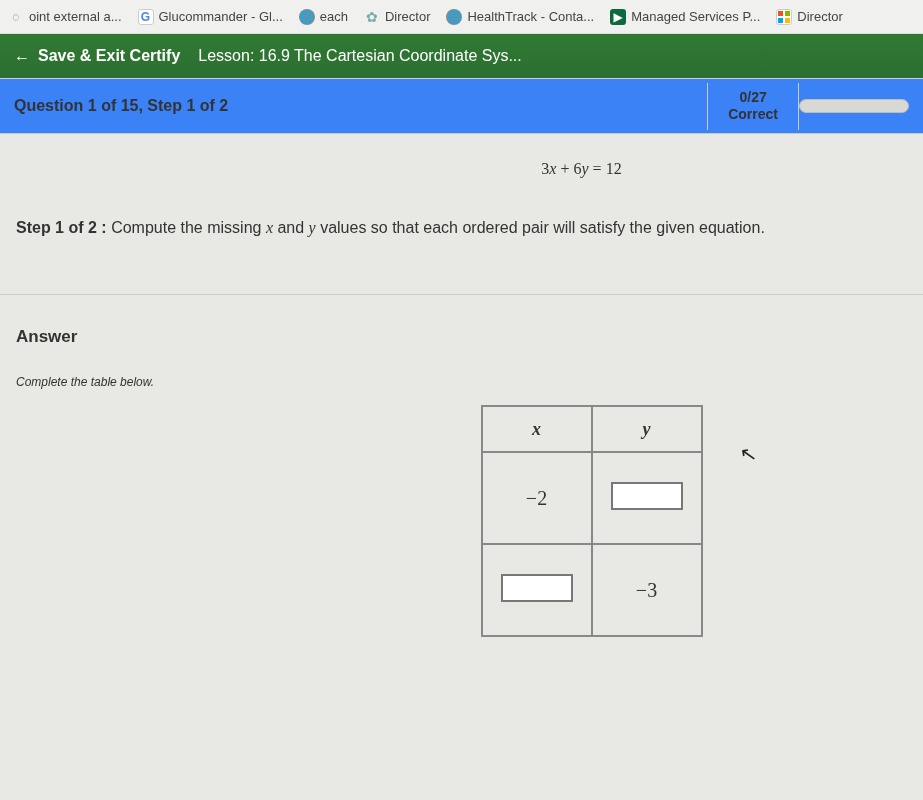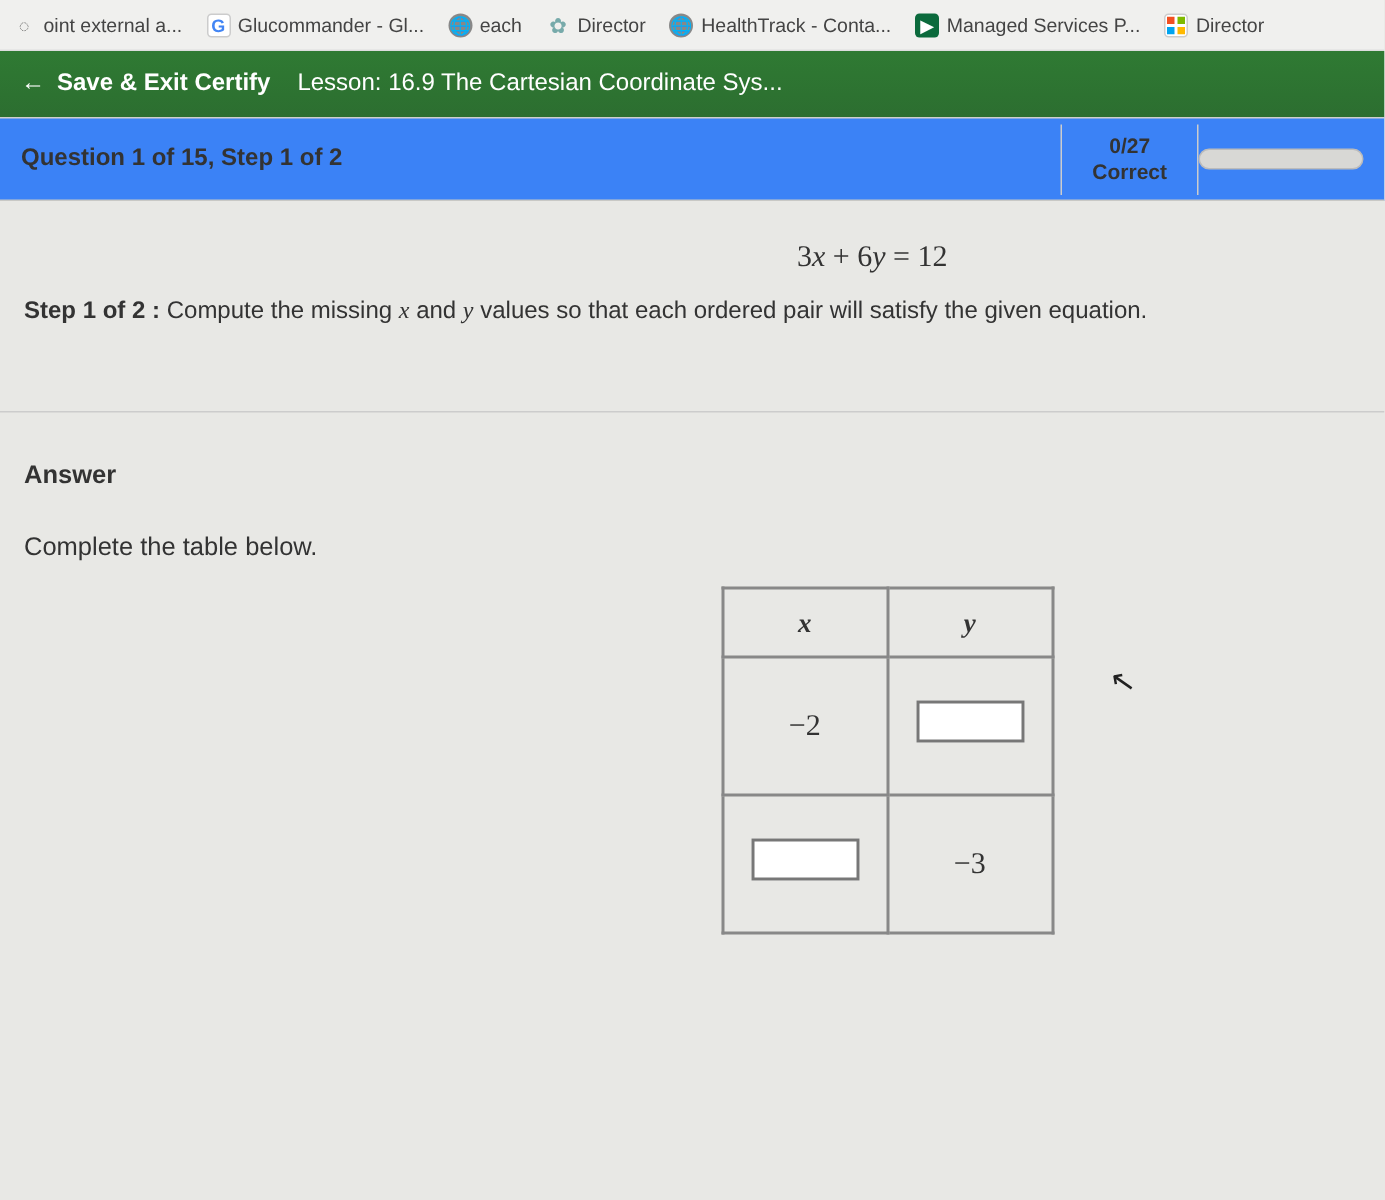--- a/index.html
+++ b/index.html
@@ -56,29 +56,29 @@
       font-size: 16px;
       color: #333;
     }
     .q-title { font-weight: 700; }
     .score-wrap { display:flex; align-items:center; }
     .score-box { text-align:center; font-size:14px; line-height:1.25; font-weight:600; color:#333; border-left:1px solid #ccc; border-right:1px solid #ccc; padding: 6px 20px;}
     .progress-track { width: 110px; height: 14px; background:#d8d8d5; border:1px solid #bbb; border-radius:7px;}
 
     .content { padding: 20px 16px 12px 16px; font-size: 16px; color:#333; }
     .content p { margin-bottom: 18px; line-height: 1.5; }
-    .equation { text-align:center; font-family: Georgia, 'Times New Roman', serif; font-style: italic; font-size: 20px; margin: 6px 0 13px 0; padding-left:240px;}
+    .equation { text-align:center; font-family: Georgia, 'Times New Roman', serif; font-style: italic; font-size: 16px; margin: 6px 0 38px 0; padding-left:240px;}
     .equation .num, .equation .eq { font-style: normal; }
 
     .step-line { margin-top: 6px; }
     .step-line .bold { font-weight:700; }
 
     .answer-section { border-top: 1px solid #ccc; margin-top: 24px; padding: 32px 16px 0 16px; }
     .answer-heading { font-weight:700; font-size:17px; margin-bottom: 28px; }
-    .complete-text { font-size:17px; margin-bottom: 16px;}
+    .complete-text { font-size:12px; margin-bottom: 16px; font-style: italic;}
 
     .table-wrap { display:flex; justify-content:center; padding-left: 260px; }
     table.ans {
       border-collapse: collapse;
       border: 2px solid #888;
     }
     table.ans th, table.ans td {
       border: 2px solid #888;
       width: 110px;
       text-align: center;

